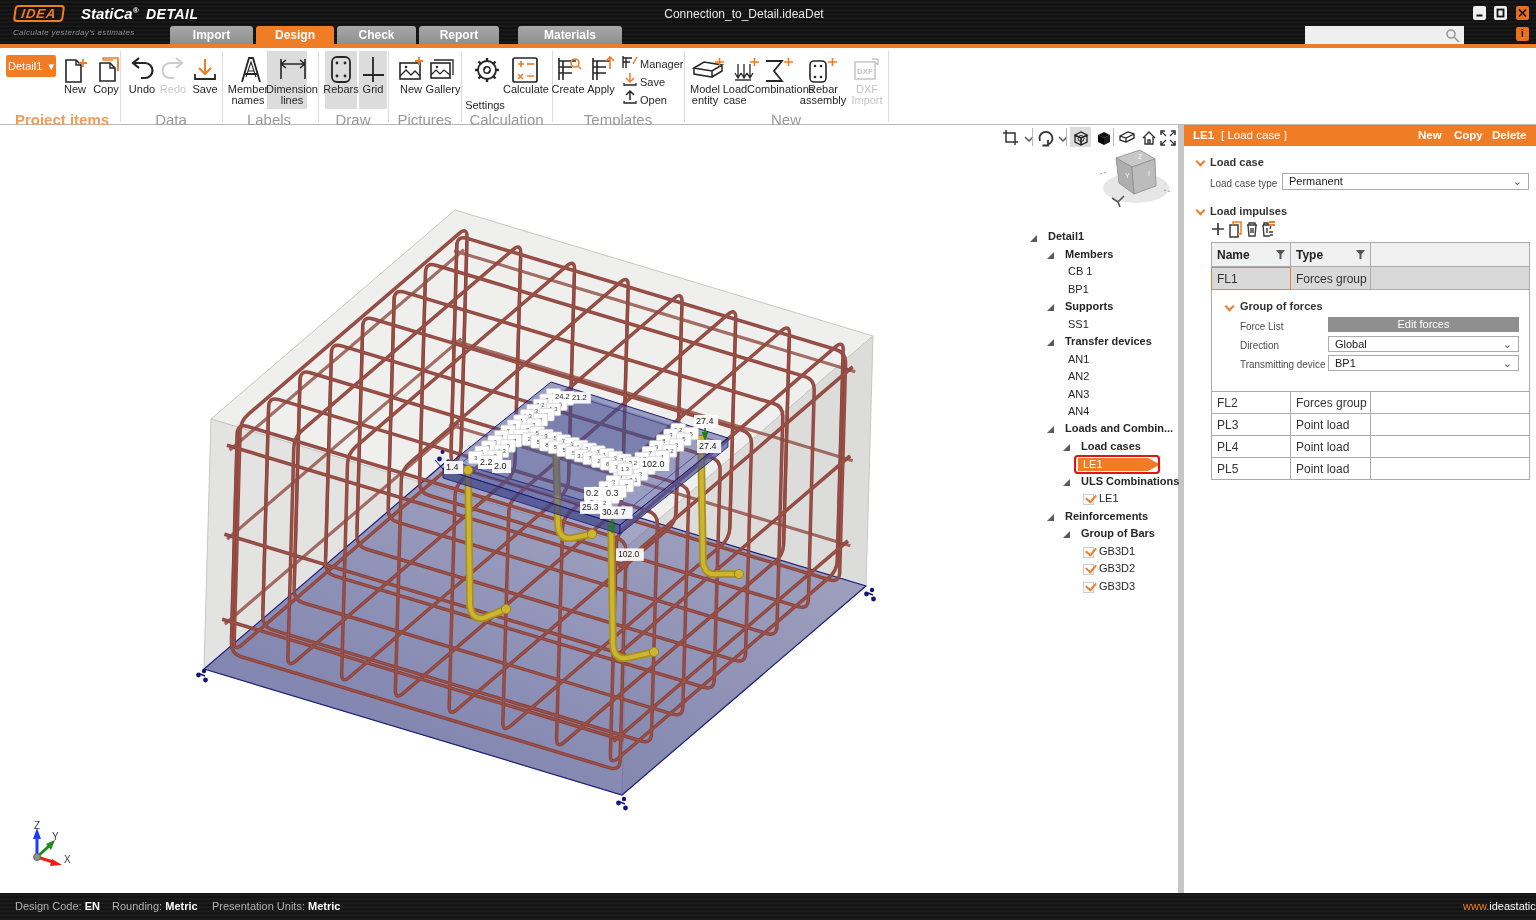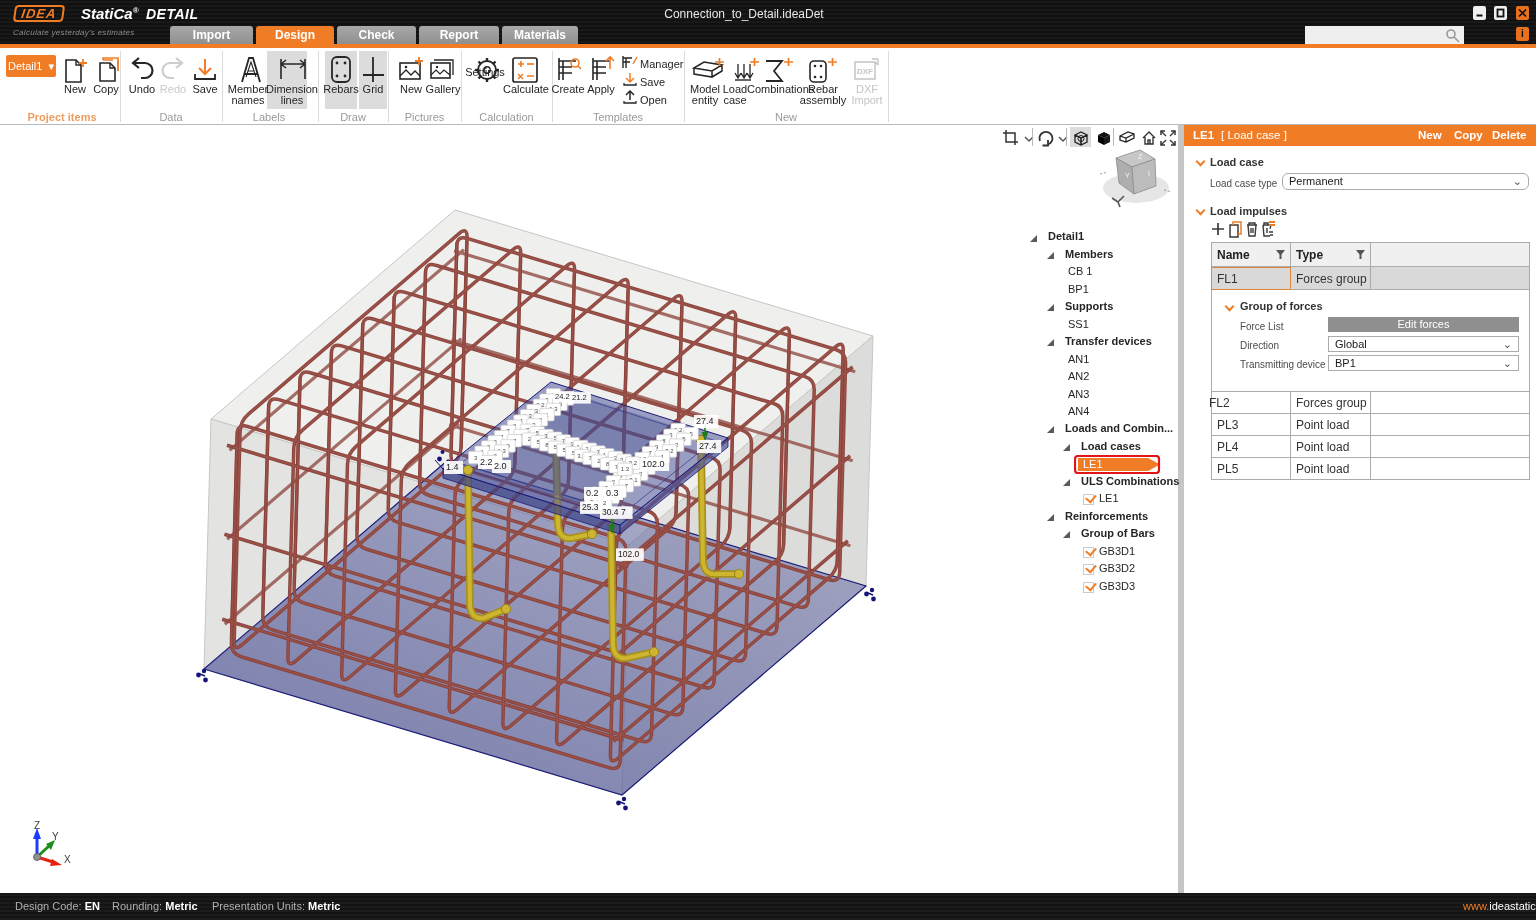--- a/index.html
+++ b/index.html
@@ -37,21 +37,21 @@
 .tab { position:absolute; top:26px; height:18px; color:#fff; font-weight:bold;
   font-size:12px; text-align:center; line-height:18px;
   background:linear-gradient(180deg,#a8a8a8,#8f8f8f); border-radius:3px 3px 0 0; }
 .tab.sel { background:#f07d26; }
 #tabline { position:absolute; left:0; top:44px; width:1536px; height:4px; background:#f07d26; }
 
 
 #ribbon { position:absolute; left:0; top:48px; width:1536px; height:77px; background:#fff;
   border-bottom:1px solid #b9b9b9; }
 .rsep { position:absolute; top:3px; width:1px; height:71px; background:#dcdcdc; }
-.rlabel { position:absolute; top:63px; font-size:11px; color:#9a9a9a; text-align:center; }
+.rlabel { position:absolute; top:63px; font-size:15px; color:#9a9a9a; text-align:center; }
 .rlabel.orange { color:#ef9d5e; font-weight:bold; }
 .pressed { background:#dcdcdc; }
 #detail1btn { position:absolute; left:6px; top:7px; width:50px; height:22px; background:#f07d26;
   color:#fff; font-size:11px; line-height:22px; text-align:center; border-radius:2px; }
 .smalltpl { position:absolute; font-size:11px; color:#262626; }
 
 
 #viewport { position:absolute; left:0; top:125px; width:1184px; height:768px; background:#fff; }
 #splitter { position:absolute; left:1178px; top:125px; width:7px; height:768px; background:#c6c6c6; }
 
@@ -103,21 +103,21 @@
         </svg></div>
   <div id="searchbox"><svg width="159" height="18">
           <circle cx="146" cy="8" r="4" fill="none" stroke="#999" stroke-width="1.6"></circle>
           <path d="M149 11 L154 16" stroke="#999" stroke-width="1.6"></path>
         </svg></div>
   <div id="infobtn">i</div>
   <div class="tab" style="left:170px;width:83px;">Import</div>
   <div class="tab sel" style="left:256px;width:78px;">Design</div>
   <div class="tab" style="left:337px;width:79px;">Check</div>
   <div class="tab" style="left:419px;width:80px;">Report</div>
-  <div class="tab" style="left:502px;width:76px;">Materials</div>
+  <div class="tab" style="left:518px;width:104px;">Materials</div>
 </div>
 <div id="tabline"></div>
 
 <div id="ribbon">
   <div id="detail1btn">Detail1 &nbsp;▾</div>
 
   <div class="rsep" style="left:120px"></div>
   <div class="rsep" style="left:222px"></div>
   <div class="rsep" style="left:318px"></div>
   <div class="rsep" style="left:388px"></div>
@@ -208,21 +208,21 @@
           <path d="M15 3 L15 7" transform="rotate(45 15 15)"></path>
           <path d="M15 3 L15 7" transform="rotate(90 15 15)"></path>
           <path d="M15 3 L15 7" transform="rotate(135 15 15)"></path>
           <path d="M15 3 L15 7" transform="rotate(180 15 15)"></path>
           <path d="M15 3 L15 7" transform="rotate(225 15 15)"></path>
           <path d="M15 3 L15 7" transform="rotate(270 15 15)"></path>
           <path d="M15 3 L15 7" transform="rotate(315 15 15)"></path>
         </g>
         <path d="M12 15 L14 12 M16 18 L18 15" stroke="#262626" stroke-width="1.2"></path>
       </svg>
-      <div class="abs" style="left:463px;top:19px;width:44px;font-size:11px;line-height:11px;color:#262626;text-align:center">Settings</div>
+      <div class="abs" style="left:463px;top:52px;width:44px;font-size:11px;line-height:11px;color:#262626;text-align:center">Settings</div>
       <svg class="abs" style="left:510px;top:7px" width="30" height="30" viewBox="0 0 30 30">
         <rect x="3" y="3" width="24" height="24" rx="2" fill="none" stroke="#262626" stroke-width="1.7"></rect>
         <path d="M8 9 H14 M11 6 V12" stroke="#f07d26" stroke-width="1.7"></path>
         <path d="M17 9 H24" stroke="#f07d26" stroke-width="1.7"></path>
         <path d="M8 19 L13 24 M13 19 L8 24" stroke="#f07d26" stroke-width="1.5"></path>
         <path d="M17 21 H24 M20.5 18 L20.5 18.2 M20.5 24 L20.5 24.2" stroke="#f07d26" stroke-width="1.7"></path>
       </svg>
       <div class="abs" style="left:502px;top:36px;width:48px;font-size:11px;line-height:11px;color:#262626;text-align:center">Calculate</div>
       <svg class="abs" style="left:556px;top:7px" width="26" height="30" viewBox="0 0 26 30">
         <path d="M3 3 V25 M3 6 H20 M3 12 H16 M3 18 H16 M7 6 V25" fill="none" stroke="#262626" stroke-width="1.6"></path>
@@ -697,21 +697,21 @@
   <div id="rphead">
     <b style="position:absolute;left:9px;">LE1</b>
     <span style="position:absolute;left:37px;">[ Load case ]</span>
     <b style="position:absolute;left:234px;">New</b>
     <b style="position:absolute;left:270px;">Copy</b>
     <b style="position:absolute;left:308px;">Delete</b>
   </div>
   <div class="chev" style="left:13px;top:33px;"></div>
   <div class="sechead" style="left:26px;top:31px;">Load case</div>
   <div class="rlab" style="left:26px;top:52px;">Load case type</div>
-  <div class="dd" style="left:98px;top:48px;width:247px;height:17px;line-height:15px;border-radius:6px;">Permanent</div>
+  <div class="dd" style="left:98px;top:48px;width:247px;height:17px;line-height:15px;">Permanent</div>
   <div class="chev" style="left:13px;top:82px;"></div>
   <div class="sechead" style="left:26px;top:80px;">Load impulses</div>
   <svg class="abs" style="left:27px;top:95px" width="64" height="19" viewBox="0 0 64 19">
         <path d="M7 3 V15 M1 9 H13" stroke="#3a3a3a" stroke-width="1.7"></path>
         <path d="M19 5 H27 V17 H19 Z" fill="none" stroke="#3a3a3a" stroke-width="1.5"></path>
         <path d="M22 5 V2 H30 V14 H27" fill="none" stroke="#f07d26" stroke-width="1.5"></path>
         <path d="M36 5 H46 M38 5 V3 H44 V5 M37 5 L38 16 H44 L45 5 M40 8 V13 M42 8 V13" fill="none" stroke="#3a3a3a" stroke-width="1.4"></path>
         <path d="M52 5 H58 M53 5 V3 H57 V5 M52 5 L53 16 H59 M56 8 V13" fill="none" stroke="#3a3a3a" stroke-width="1.4"></path>
         <path d="M59 9 L60 5 M58 12 L62 12 M59 15 L62 15" stroke="#3a3a3a" stroke-width="1.3"></path>
         <path d="M58 2 H64 M58 5 H64" stroke="#f07d26" stroke-width="1.8"></path>
@@ -736,21 +736,21 @@
       <div class="sechead" style="left:56px;top:175px;">Group of forces</div>
       <div class="rlab" style="left:56px;top:195px;">Force List</div>
       <div class="graybtn" style="left:144px;top:192px;width:191px;height:15px;line-height:15px">Edit forces</div>
       <div class="rlab" style="left:56px;top:214px;">Direction</div>
       <div class="dd" style="left:144px;top:211px;width:191px;height:16px;line-height:14px">Global</div>
       <div class="rlab" style="left:56px;top:233px;">Transmitting device</div>
       <div class="dd" style="left:144px;top:230px;width:191px;height:16px;line-height:14px">BP1</div>
       <div class="abs" style="left:27px;top:267px;width:319px;height:22px;background:#fff;border:1px solid #ababab;border-top:none"></div>
       <div class="abs" style="left:106px;top:267px;width:1px;height:22px;background:#ababab"></div>
       <div class="abs" style="left:186px;top:267px;width:1px;height:22px;background:#ababab"></div>
-      <div class="abs" style="left:25px;top:271px;font-size:12px;color:#333">FL2</div>
+      <div class="abs" style="left:33px;top:271px;font-size:12px;color:#333">FL2</div>
       <div class="abs" style="left:112px;top:271px;font-size:12px;color:#333">Forces group</div>
       <div class="abs" style="left:27px;top:289px;width:319px;height:22px;background:#fff;border:1px solid #ababab;border-top:none"></div>
       <div class="abs" style="left:106px;top:289px;width:1px;height:22px;background:#ababab"></div>
       <div class="abs" style="left:186px;top:289px;width:1px;height:22px;background:#ababab"></div>
       <div class="abs" style="left:33px;top:293px;font-size:12px;color:#333">PL3</div>
       <div class="abs" style="left:112px;top:293px;font-size:12px;color:#333">Point load</div>
       <div class="abs" style="left:27px;top:311px;width:319px;height:22px;background:#fff;border:1px solid #ababab;border-top:none"></div>
       <div class="abs" style="left:106px;top:311px;width:1px;height:22px;background:#ababab"></div>
       <div class="abs" style="left:186px;top:311px;width:1px;height:22px;background:#ababab"></div>
       <div class="abs" style="left:33px;top:315px;font-size:12px;color:#333">PL4</div>

